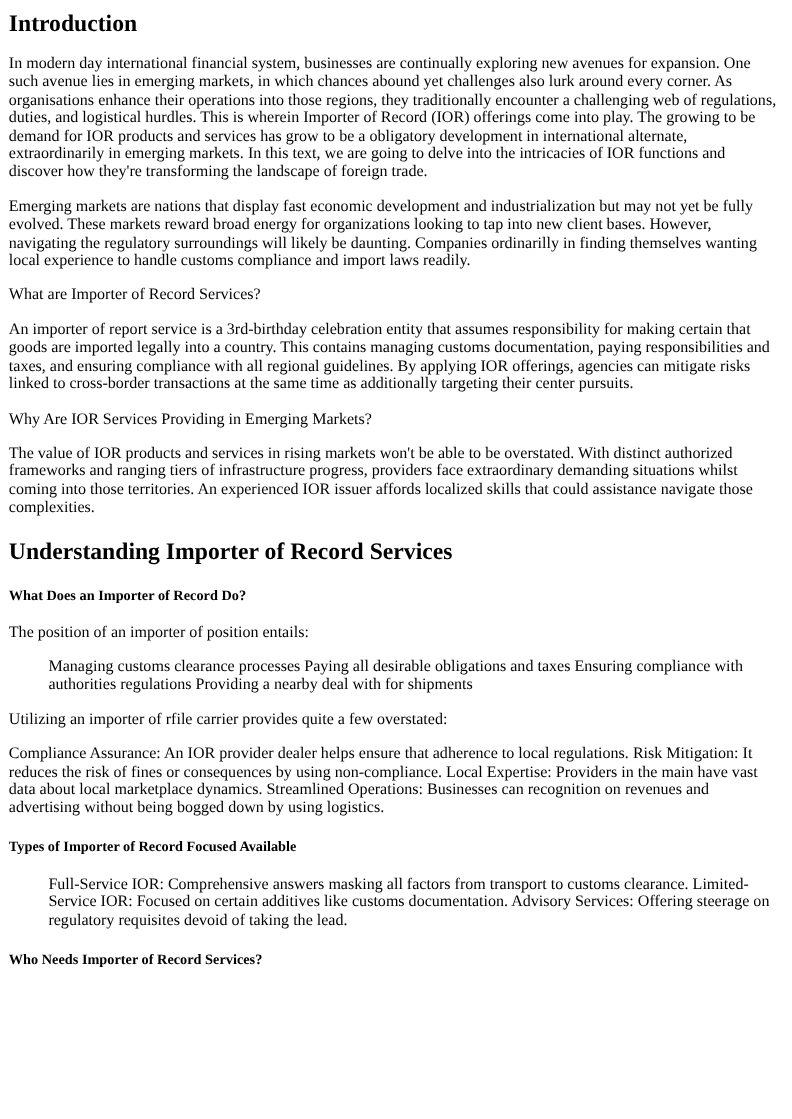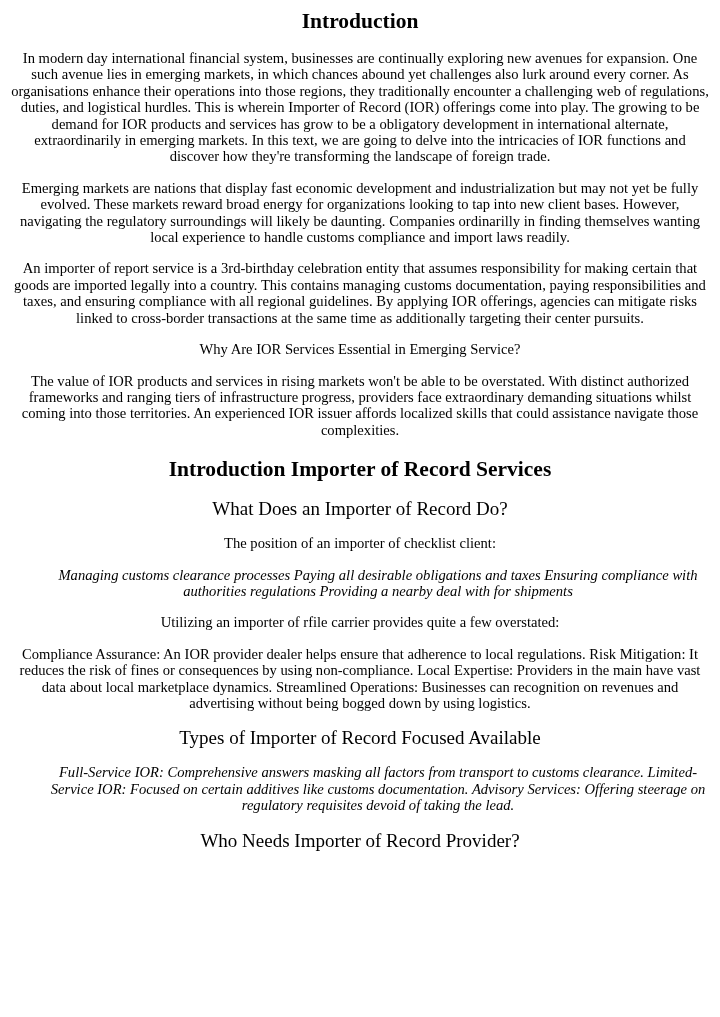--- a/index.html
+++ b/index.html
@@ -5,54 +5,55 @@
   html, body { margin: 0; padding: 0; background: #ffffff; }
   body {
     width: 720px;
     height: 1017px;
     overflow: hidden;
     font-family: "Liberation Serif", "DejaVu Serif", serif;
     color: #000000;
     font-size: 14.6px;
     line-height: 16.4px;
   }
-  .page { padding: 0 8px 0 8px; position: relative; top: -10px; text-align: center; }
+  .page { padding: 0 8px 0 8px; position: relative; top: -10px; }
   h2 {
     font-size: 21.5px;
     line-height: 25px;
     font-weight: bold;
     margin: 19px 0 16px 0;
   }
   h3 {
-    font-size: 19px;
+    font-size: 13px;
     line-height: 20px;
-    font-weight: normal;
+    font-weight: bold;
     margin: 17px 0 16px 0;
   }
   p { margin: 0 0 15px 0; }
-  blockquote { margin: 0 0 15px 36px; font-style: italic; }
+  blockquote { margin: 0 0 15px 36px; }
 </style>
 </head>
 <body>
 
 <div class="page">
   <h2>Introduction</h2>
   <p>In modern day international financial system, businesses are continually exploring new avenues for expansion. One such avenue lies in emerging markets, in which chances abound yet challenges also lurk around every corner. As organisations enhance their operations into those regions, they traditionally encounter a challenging web of regulations, duties, and logistical hurdles. This is wherein Importer of Record (IOR) offerings come into play. The growing to be demand for IOR products and services has grow to be a obligatory development in international alternate, extraordinarily in emerging markets. In this text, we are going to delve into the intricacies of IOR functions and discover how they're transforming the landscape of foreign trade.</p>
 
   <p>Emerging markets are nations that display fast economic development and industrialization but may not yet be fully evolved. These markets reward broad energy for organizations looking to tap into new client bases. However, navigating the regulatory surroundings will likely be daunting. Companies ordinarilly in finding themselves wanting local experience to handle customs compliance and import laws readily.</p>
+  <p>What are Importer of Record Services?</p>
   <p>An importer of report service is a 3rd-birthday celebration entity that assumes responsibility for making certain that goods are imported legally into a country. This contains managing customs documentation, paying responsibilities and taxes, and ensuring compliance with all regional guidelines. By applying IOR offerings, agencies can mitigate risks linked to cross-border transactions at the same time as additionally targeting their center pursuits.</p>
-  <p>Why Are IOR Services Essential in Emerging Service?</p>
+  <p>Why Are IOR Services Providing in Emerging Markets?</p>
   <p>The value of IOR products and services in rising markets won't be able to be overstated. With distinct authorized frameworks and ranging tiers of infrastructure progress, providers face extraordinary demanding situations whilst coming into those territories. An experienced IOR issuer affords localized skills that could assistance navigate those complexities.</p>
 
-  <h2>Introduction Importer of Record Services</h2>
+  <h2>Understanding Importer of Record Services</h2>
 
   <h3>What Does an Importer of Record Do?</h3>
-  <p>The position of an importer of checklist client:</p>
+  <p>The position of an importer of position entails:</p>
   <blockquote>Managing customs clearance processes Paying all desirable obligations and taxes Ensuring compliance with authorities regulations Providing a nearby deal with for shipments</blockquote>
 
   <p>Utilizing an importer of rfile carrier provides quite a few overstated:</p>
   <p>Compliance Assurance: An IOR provider dealer helps ensure that adherence to local regulations. Risk Mitigation: It reduces the risk of fines or consequences by using non-compliance. Local Expertise: Providers in the main have vast data about local marketplace dynamics. Streamlined Operations: Businesses can recognition on revenues and advertising without being bogged down by using logistics.</p>
 
   <h3>Types of Importer of Record Focused Available</h3>
   <blockquote>Full-Service IOR: Comprehensive answers masking all factors from transport to customs clearance. Limited-Service IOR: Focused on certain additives like customs documentation. Advisory Services: Offering steerage on regulatory requisites devoid of taking the lead.</blockquote>
 
-  <h3>Who Needs Importer of Record Provider?</h3>
+  <h3>Who Needs Importer of Record Services?</h3>
 </div>
 
 </body></html>

